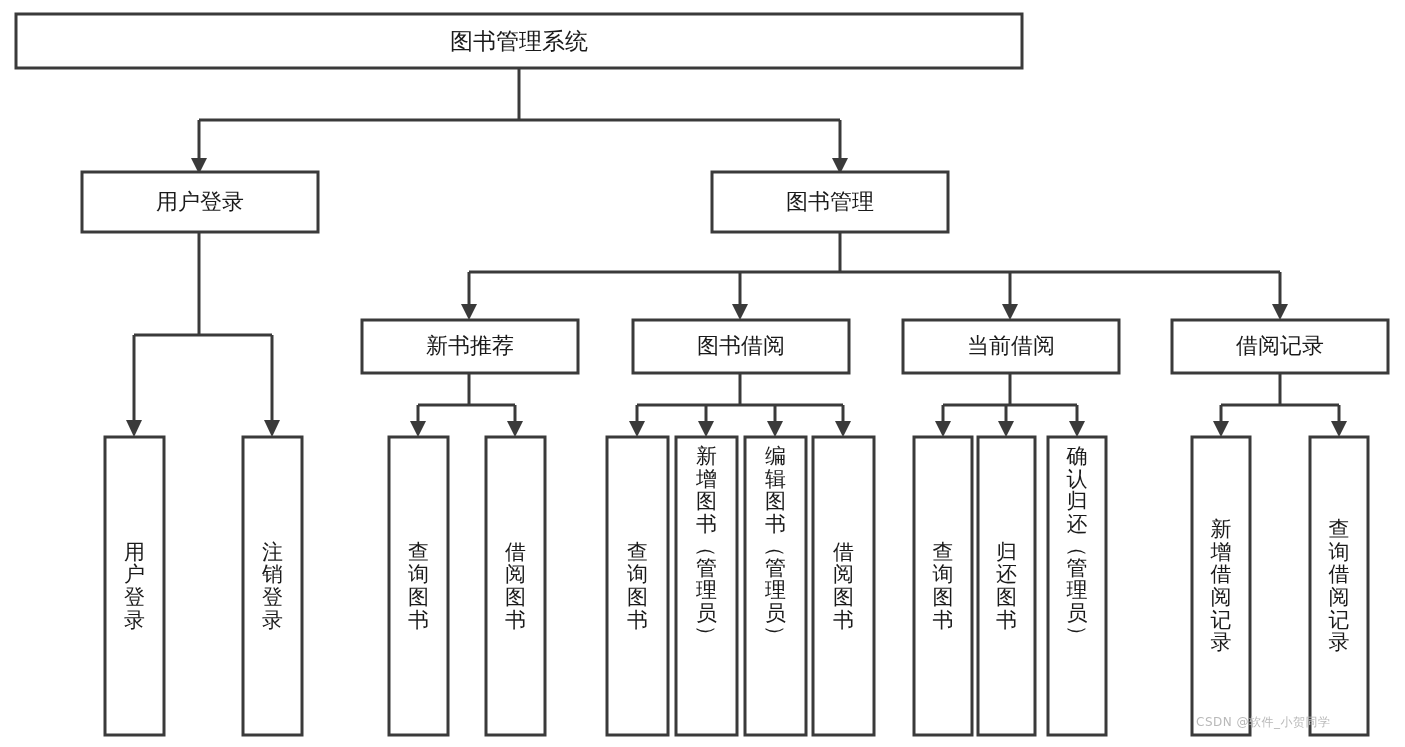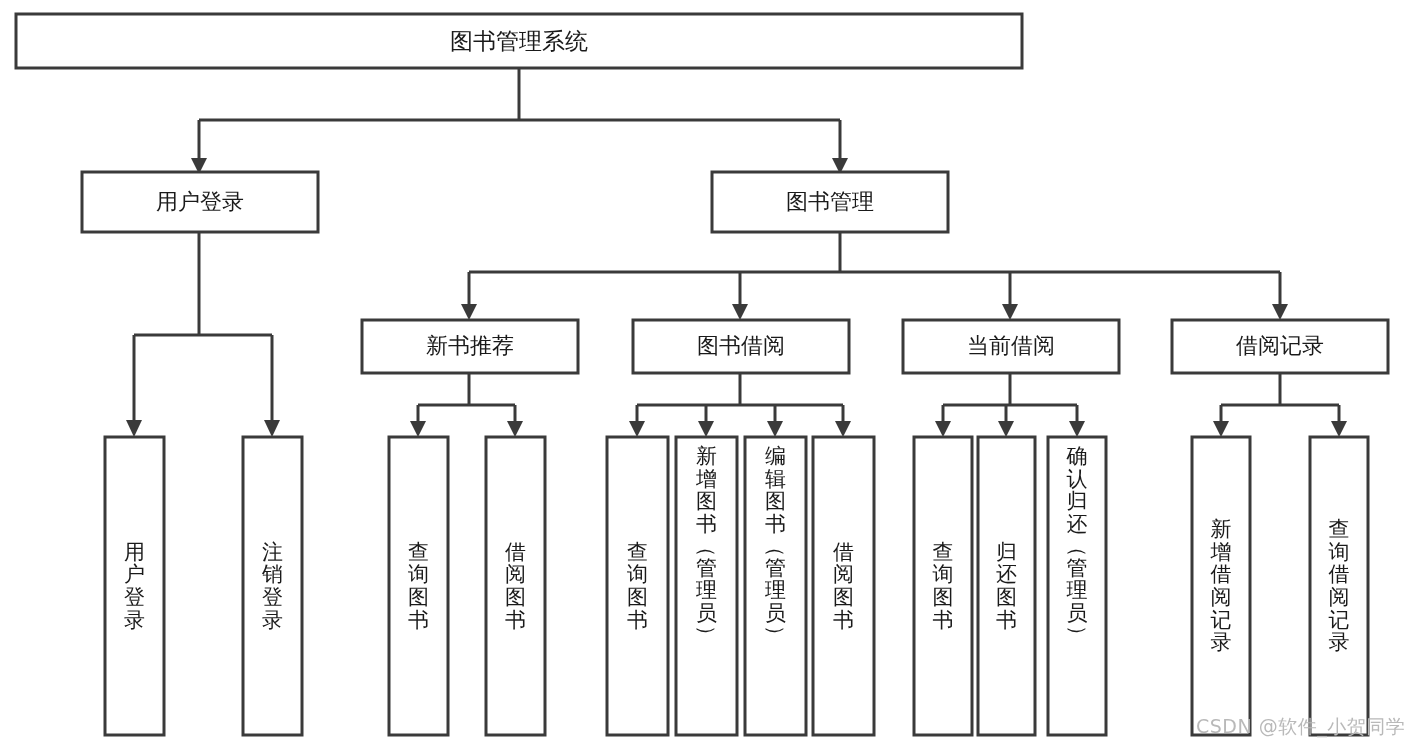--- a/index.html
+++ b/index.html
@@ -69,21 +69,21 @@
   .vlabel .rot {
     display: block;
     transform: rotate(90deg);
     line-height: 1;
   }
   .watermark {
     position: absolute;
     left: 1196px;
     top: 714px;
     font-family: "DejaVu Sans", "Liberation Sans", sans-serif;
-    font-size: 19px;
+    font-size: 12px;
     color: #b9b9b9;
     letter-spacing: 0.5px;
     white-space: nowrap;
   }
 </style>
 </head>
 <body>
 
 <div id="diagram-root">
 

